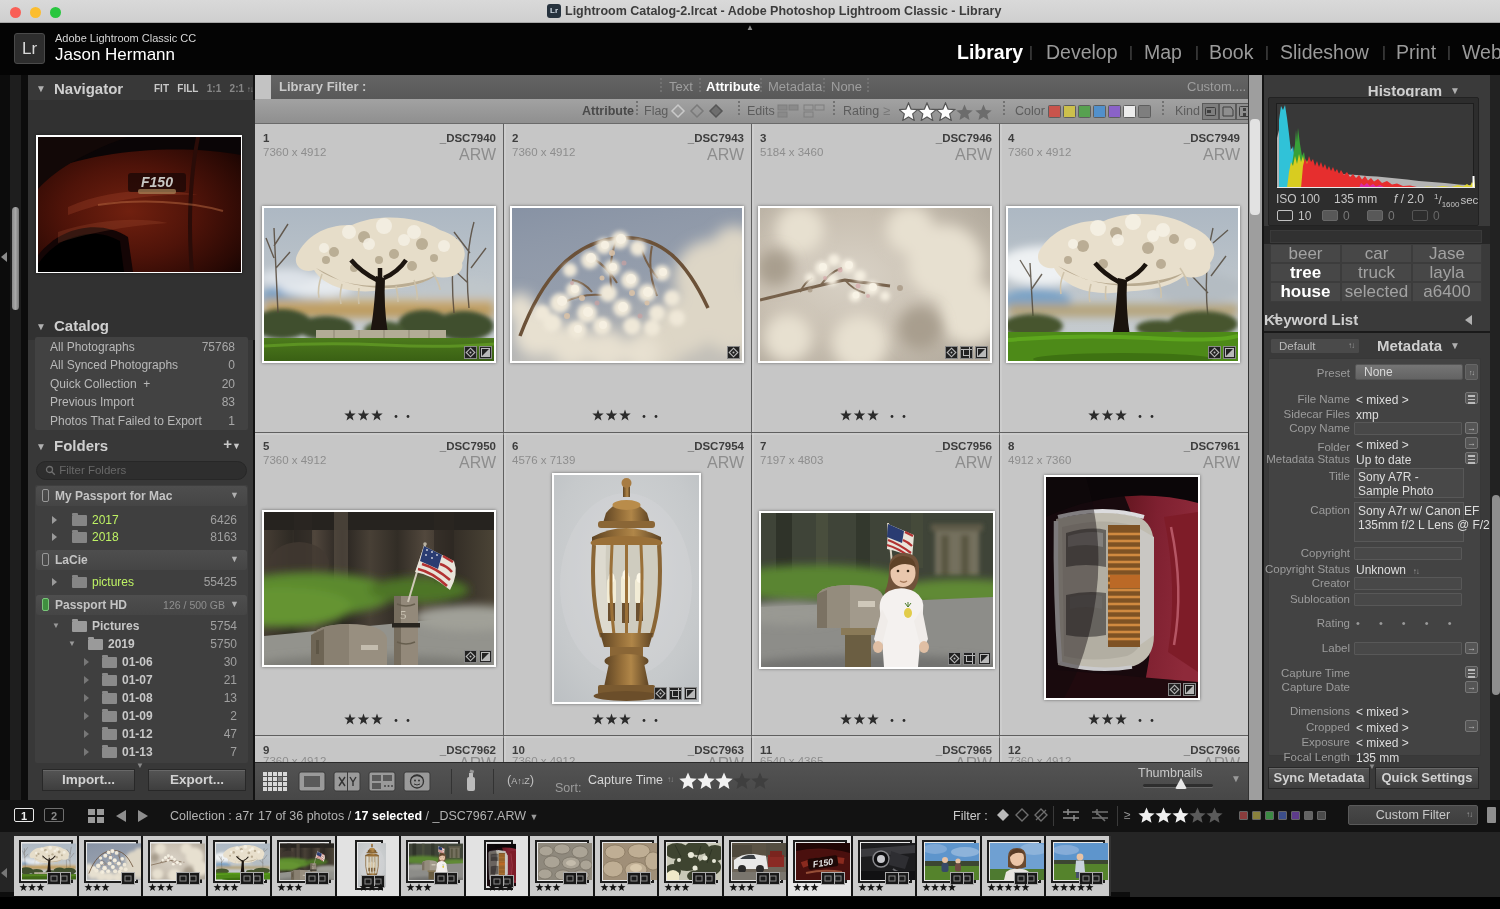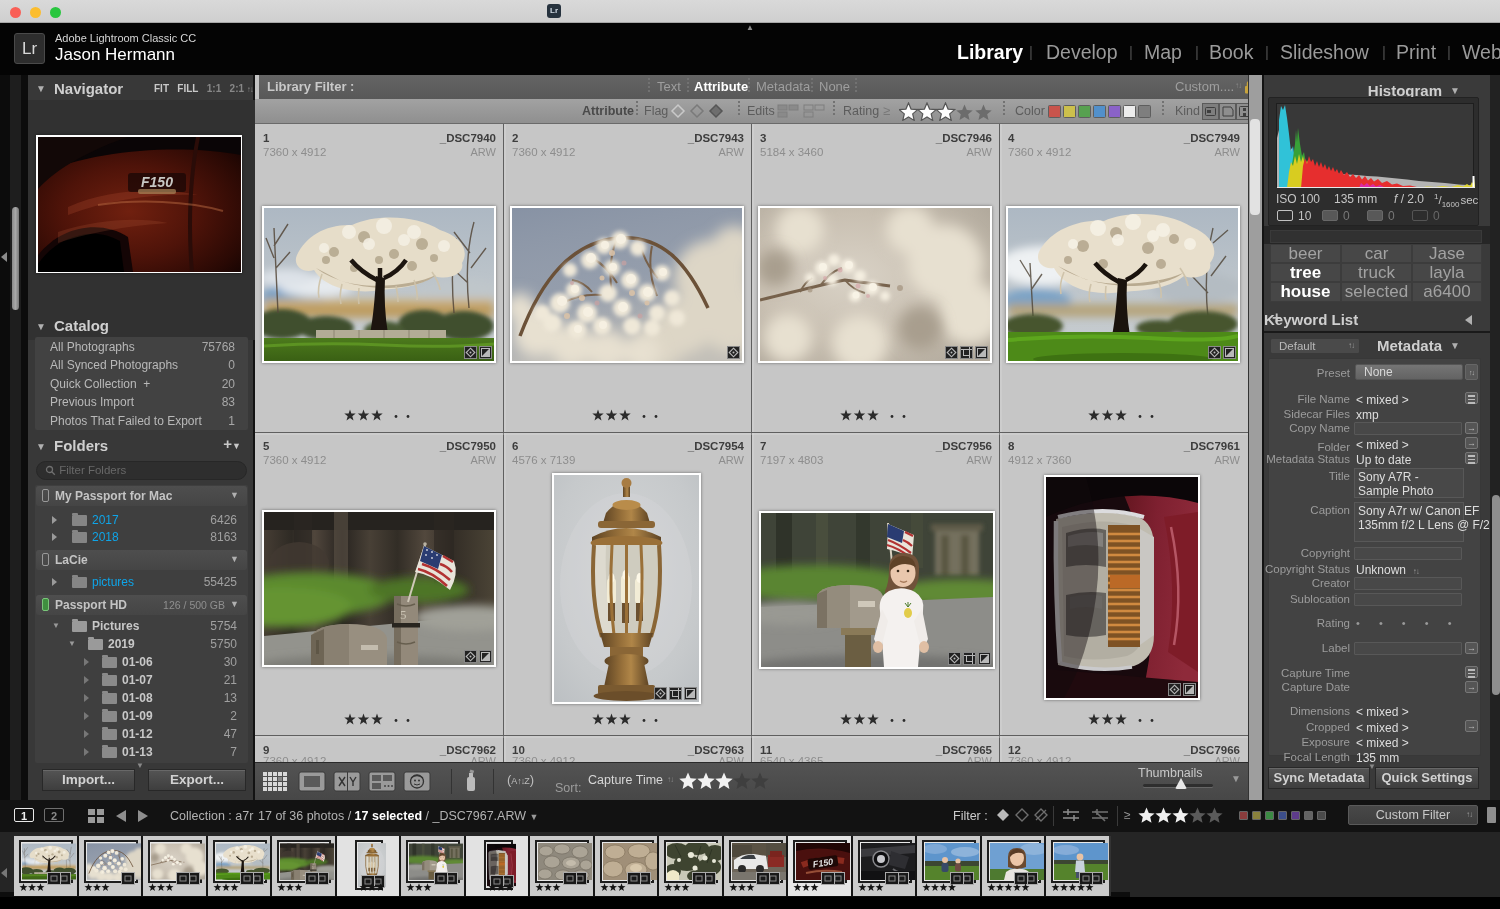--- a/index.html
+++ b/index.html
@@ -18,27 +18,27 @@
 #leftstrip{position:absolute;left:0;top:75px;width:28px;height:725px;background:#0c0c0c}
 #lscroll{position:absolute;left:10px;top:75px;width:11px;height:725px;background:#1e1e1e}
 #lthumb{position:absolute;left:12px;top:207px;width:7px;height:103px;background:linear-gradient(90deg,#888,#a8a8a8,#777);border-radius:4px}
 #leftpanel{position:absolute;left:28px;top:75px;width:227px;height:725px;background:#383838;border-right:2px solid #131313}
 #rightpanel{position:absolute;left:1262px;top:75px;width:238px;height:725px;background:#3a3a3a;border-left:2px solid #131313}
 .phead{color:#cfcfcf;font-size:14px;font-weight:bold}
 .row{position:absolute;color:#b9b9b9;font-size:12px}
 .cnt{position:absolute;color:#a8a8a8;font-size:12px;text-align:right}
 
 #center{position:absolute;left:255px;top:75px;width:993px;height:725px;background:#c3c3c3}
-#filter1{position:absolute;left:4px;top:0;width:993px;height:24px;background:linear-gradient(#646464,#585858);color:#b4b4b4;font-size:13px}
+#filter1{position:absolute;left:16px;top:0;width:993px;height:24px;background:linear-gradient(#646464,#585858);color:#b4b4b4;font-size:13px}
 #filter2{position:absolute;left:0;top:24px;width:993px;height:25px;background:linear-gradient(#a2a2a2,#8f8f8f);border-bottom:1px solid #6a6a6a;font-size:12px;color:#5c5c5c}
 #toolbar{position:absolute;left:0;top:687px;width:993px;height:38px;background:linear-gradient(#535353,#474747);border-top:1px solid #2a2a2a}
 .cidx{position:absolute;left:7px;top:5px;font-size:11.5px;font-weight:bold;color:#3d3d3d}
 .cname{position:absolute;right:8px;top:5px;font-size:11.5px;font-weight:bold;color:#3d3d3d}
 .cdim{position:absolute;left:7px;top:19px;font-size:11.5px;color:#8d8d8d}
-.carw{position:absolute;right:8px;top:19px;font-size:11px;color:#8d8d8d}
+.carw{position:absolute;right:8px;top:19px;font-size:16px;color:#8d8d8d}
 .photo{position:absolute;background:#fff;box-shadow:0 0 3px rgba(0,0,0,.45);padding:2px}
 .photo>svg{display:block}
 .badges{position:absolute;right:4px;bottom:4px;display:flex;gap:2px}
 .badge{width:13px;height:13px;background:#222;border:1px solid #888;color:#bbb;font-size:8px;line-height:11px;text-align:center}
 
 #gscroll{position:absolute;left:1248px;top:75px;width:14px;height:725px;background:#9e9e9e;border-left:1px solid #333}
 #gthumb{position:absolute;left:1250px;top:119px;width:10px;height:96px;background:#e2e2e2;border-radius:4px}
 
 #fsbar{position:absolute;left:0;top:800px;width:1500px;height:32px;background:#121212;color:#b0b0b0;font-size:12.5px}
 #fstrip{position:absolute;left:0;top:832px;width:1500px;height:65px;background:#252525}
@@ -49,40 +49,41 @@
 .fph>svg{display:block}
 .fbd{position:absolute;bottom:11px;width:14px;height:13px;background:#181818;border:1px solid #aaa;box-shadow:inset 0 0 0 2.5px #181818, inset 0 0 0 3.5px #888}
 .fsw{position:absolute;top:11px;width:9px;height:9px;border:1px solid #666;border-radius:1px}
 .frow{position:absolute;left:8px;width:211px;height:17px}
 .tri{position:absolute;left:16px;top:3px;font-size:8px;color:#999}
 .tri.r{top:4px;width:0;height:0;border-top:4px solid transparent;border-bottom:4px solid transparent;border-left:5.5px solid #9a9a9a}
 .vdots{position:absolute;width:0;height:14px;border-left:2px dotted #727272}
 .badge{display:flex;align-items:center;justify-content:center}
 .fold{position:absolute;top:3px;width:15px;height:11px;background:#858585;border-radius:1px}
 .fold:before{content:"";position:absolute;left:0;top:-2px;width:6px;height:2px;background:inherit;border-radius:1px 1px 0 0}
-.fname{position:absolute;left:56px;top:1px;font-size:12px;color:#0ea5e9}
+.fname{position:absolute;left:56px;top:1px;font-size:12px;color:#bef264}
 .fcnt{position:absolute;right:10px;top:1px;font-size:12px;color:#a0a0a0}
 .btn{height:22px;background:linear-gradient(#545454,#3e3e3e);border:1px solid #282828;border-radius:0;color:#d2d2d2;font-size:13.5px;font-weight:bold;text-align:center;line-height:20px;box-shadow:inset 0 1px 0 #686868}
 .sw{top:6px;width:13px;height:13px;border:1px solid #5e5e5e;border-radius:1.5px}
 #mrows{position:absolute;left:0;top:0;width:238px;height:725px}
 .mlabel{position:absolute;left:0;font-size:11.5px;color:#9c9c9c;text-align:right;width:86px;white-space:nowrap}
 .mval{position:absolute;left:92px;font-size:12px;color:#dedede}
 .mbox{position:absolute;left:90px;width:108px;height:13px;background:#484848;border:1px solid #585858;border-radius:1px}
 .micon{position:absolute;right:24px;width:13px;height:12px;background:#555;border:1px solid #777;border-radius:2px}
 .kw{position:absolute;font-size:17px;color:#a2a2a2;text-align:center;border:1px solid #3c3c3c;background:#474747;line-height:18px}
 .gstar{position:absolute;text-align:center;font-size:13px;color:#2b2b2b;letter-spacing:1px}
 </style></head>
 <body>
 <div id="app">
 
   <div id="macbar">
     <div class="tl" style="left:10px;background:#f95f56"></div>
     <div class="tl" style="left:30px;background:#fbbd2e"></div>
     <div class="tl" style="left:50px;background:#29c63f"></div>
     <div id="lricon">Lr</div>
+    <div id="mactitle">Lightroom Catalog-2.lrcat - Adobe Photoshop Lightroom Classic - Library</div>
   </div>
 
   <div id="apphead">
     <div id="lrlogo">Lr</div>
     <div class="abs" style="left:55px;top:9px;color:#d6d6d6;font-size:11px">Adobe Lightroom Classic CC</div>
     <div class="abs" style="left:55px;top:22px;color:#fff;font-size:17px">Jason Hermann</div>
     <div class="abs" style="left:746px;top:0px;color:#8a8a8a;font-size:8px">▲</div>
     <div class="mod" style="left:957px;color:#fff;font-weight:bold">Library</div>
     <div class="msep" style="left:1029px">|</div>
     <div class="mod" style="left:1046px">Develop</div>

